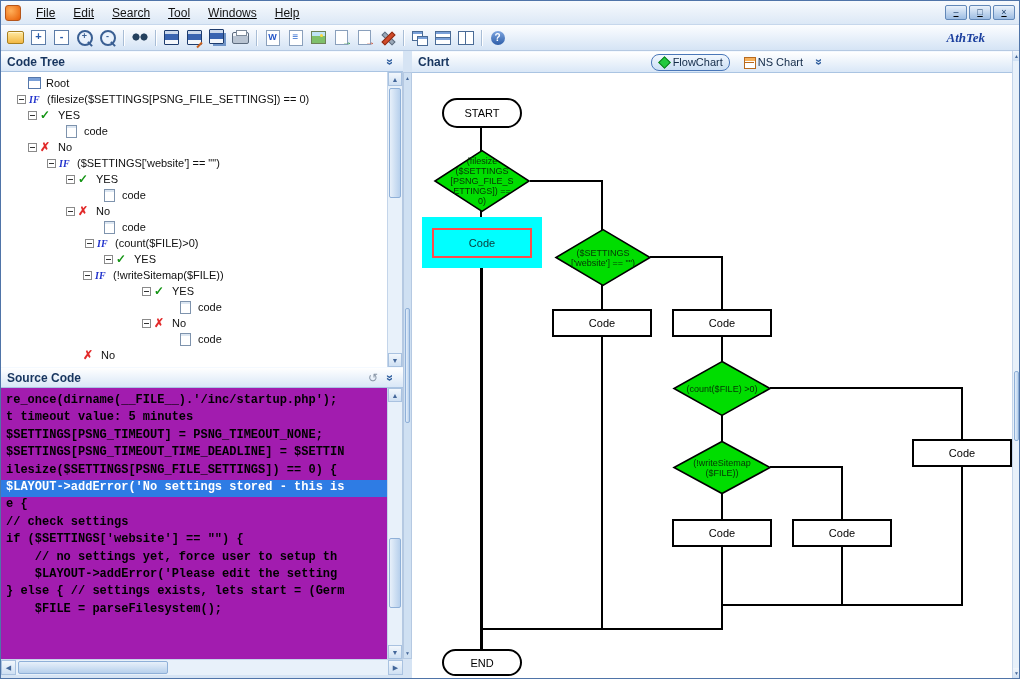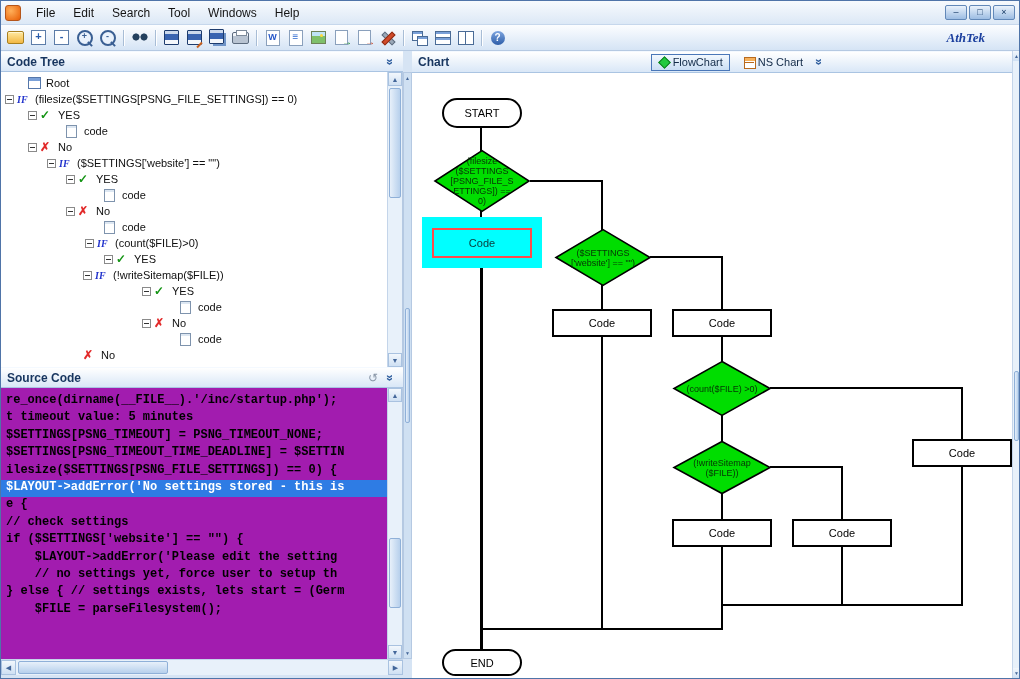--- a/index.html
+++ b/index.html
@@ -1,21 +1,21 @@
 <!DOCTYPE html>
 <html><head>
 <meta charset="utf-8">
 <style>
   * { box-sizing: border-box; margin: 0; padding: 0; }
   html,body { width:1020px; height:679px; overflow:hidden; font-family:"Liberation Sans",sans-serif; }
   #app { position:relative; width:1020px; height:679px; border:1px solid #4f74a8; background:#d6e4f4; overflow:hidden; }
 
   
   .menubar { position:absolute; top:0; left:0; right:0; height:24px; display:flex; align-items:center;
-             background:linear-gradient(#f7fafd,#dce8f6); border-bottom:1px solid #c6d7ec; padding:0 4px; }
+             background:linear-gradient(#f7fafd,#dce8f6); border-bottom:1px solid #c6d7ec; padding:0 4px;text-decoration:underline; }
   .logo { width:16px; height:16px; border-radius:3px; margin-right:6px; flex:0 0 auto;
           background:radial-gradient(circle at 35% 35%,#ffb05a,#e85d04); border:1px solid #b5551a; }
   .menus { display:flex; align-items:center; }
   .menu-item { font-size:12px; padding:3px 9px; color:#141414; cursor:default; }
   .wincontrols { margin-left:auto; display:flex; gap:2px; }
   .winbtn { width:22px; height:15px; border:1px solid #6288b8; border-radius:2px; text-align:center;
             background:linear-gradient(#eaf2fb,#9dbde3); font-size:9px; line-height:12px; color:#173a66; }
 
   
   .toolbar { position:absolute; top:24px; left:0; right:0; height:26px; display:flex; align-items:center;
@@ -79,21 +79,21 @@
   .chev { width:16px; height:16px; display:flex; align-items:center; justify-content:center; }
   .chev::before { content:"«"; color:#2f5e9e; font-size:12px; font-weight:bold; transform:rotate(-90deg); display:block; }
   .undo { width:16px; height:16px; display:flex; align-items:center; justify-content:center; }
   .undo::before { content:"↺"; color:#8a97a8; font-size:12px; }
 
   
   #codeTreeHeader { top:50px; left:0; width:402px; }
   #treeBody { position:absolute; top:71px; left:0; width:402px; height:295px; background:#fff; overflow:hidden; border-right:1px solid #b5c9e2; }
   .tree { padding-top:3px; }
   .trow { height:16px; line-height:16px; display:flex; align-items:center; white-space:nowrap; overflow:hidden; }
-  .trow.lvl0{padding-left:4px}.trow.lvl1{padding-left:27px}.trow.lvl2{padding-left:46px}.trow.lvl3{padding-left:65px}
+  .trow.lvl0{padding-left:16px}.trow.lvl1{padding-left:27px}.trow.lvl2{padding-left:46px}.trow.lvl3{padding-left:65px}
   .trow.lvl4{padding-left:84px}.trow.lvl5{padding-left:103px}.trow.lvl6{padding-left:82px}.trow.lvl7{padding-left:141px}.trow.lvl9{padding-left:179px}
   .texp { width:9px; height:9px; border:1px solid #8a8a8a; background:#fff; position:relative; margin-right:3px; flex:0 0 auto; }
   .texp::before { content:""; position:absolute; left:1px; right:1px; top:3px; height:1px; background:#333; }
   .ticon { width:16px; flex:0 0 auto; display:flex; align-items:center; }
   .ticon.if::before { content:"IF"; color:#2233cc; font:italic bold 10px "Liberation Serif",serif; }
   .ticon.yes::before { content:"✓"; color:#149414; font-weight:bold; font-size:12px; }
   .ticon.no::before { content:"✗"; color:#e22a2a; font-weight:bold; font-size:12px; }
   .ticon.code::before { content:""; width:9px; height:11px; background:#fff; border:1px solid #7e93ad;
       box-shadow:inset 0 2px 0 #dde7f2; display:block; }
   .ticon.root::before { content:""; width:11px; height:10px; border:1px solid #5577aa;
@@ -122,21 +122,21 @@
   #split .sb-btn { height:10px; font-size:5px; border:none; background:none; }
   #split .sb-thumb { top:235px; height:115px; }
   #chartVScroll { position:absolute; left:1011px; top:50px; width:8px; height:627px; background:#e8f1fa; border-left:1px solid #c4d5ea; }
   #chartVScroll .sb-btn { height:10px; font-size:5px; border:none; }
   #chartVScroll .sb-thumb { top:320px; height:70px; }
 
   
   #chartHeader { top:50px; left:411px; width:600px; height:22px; }
   .tabs { display:flex; align-items:center; gap:6px; margin-left:auto; }
   .tab { display:flex; align-items:center; gap:3px; height:17px; padding:0 6px; font-size:11px; color:#122a48;
-         border:1px solid transparent; border-radius:0; }
+         border:1px solid transparent; border-radius:8px; }
   .tab.active { border-color:#4a77b8; background:linear-gradient(#f2f8fe,#cadef4); }
   .tabicon { width:12px; height:12px; position:relative; display:inline-block; }
   .tabicon.flow::before { content:""; position:absolute; left:2px; top:2px; width:7px; height:7px; transform:rotate(45deg);
       background:#22c93e; border:1px solid #0c7a1e; }
   .tabicon.ns::before { content:""; position:absolute; left:1px; top:1px; width:10px; height:10px; border:1px solid #b86a1e;
       background:linear-gradient(#f6b05a 0 3px,#fff 3px); }
   .tabicon.ns::after { content:""; position:absolute; left:1px; top:6px; width:10px; height:1px; background:#b86a1e; }
   .hspacer { width:180px; flex:0 0 auto; }
   #chartCanvas { position:absolute; left:411px; top:72px; width:600px; height:606px; background:#fff; overflow:hidden; }
 
@@ -383,23 +383,23 @@
         <div class="src-line code">ilesize($SETTINGS[PSNG_FILE_SETTINGS]) == 0) {</div>
 
         <div class="src-line highlight">$LAYOUT-&gt;addError('No settings stored - this is</div>
 
         <div class="src-line code">e {</div>
 
         <div class="src-line comment">// check settings</div>
 
         <div class="src-line code">if ($SETTINGS['website'] == "") {</div>
 
+        <div class="src-line comment">    // no settings yet, force user to setup th</div>
+
         <div class="src-line code">    $LAYOUT-&gt;addError('Please edit the setting</div>
-
-        <div class="src-line comment">    // no settings yet, force user to setup th</div>
 
         <div class="src-line code">} else { // settings exists, lets start = (Germ</div>
 
         <div class="src-line code">    $FILE = parseFilesystem();</div>
       </div>
     <div class="vscroll">
       <div class="sb-btn up">▲</div>
       <div class="sb-thumb" style="top:150px;height:70px"></div>
       <div class="sb-btn down">▼</div>
     </div>

